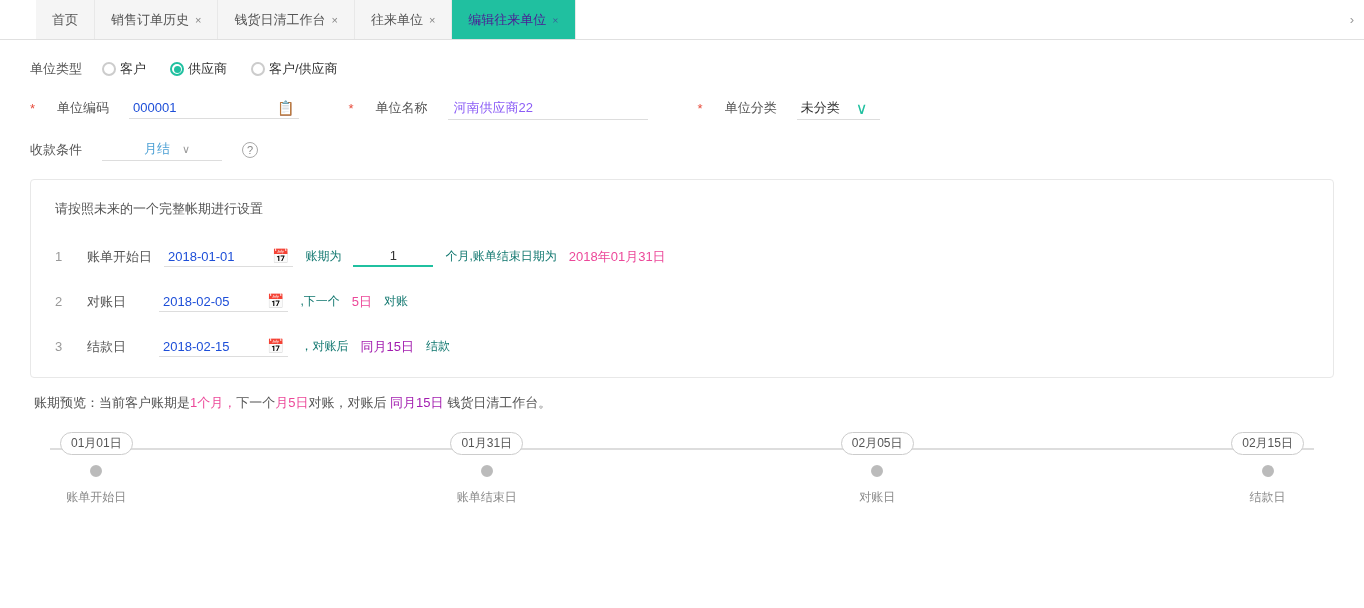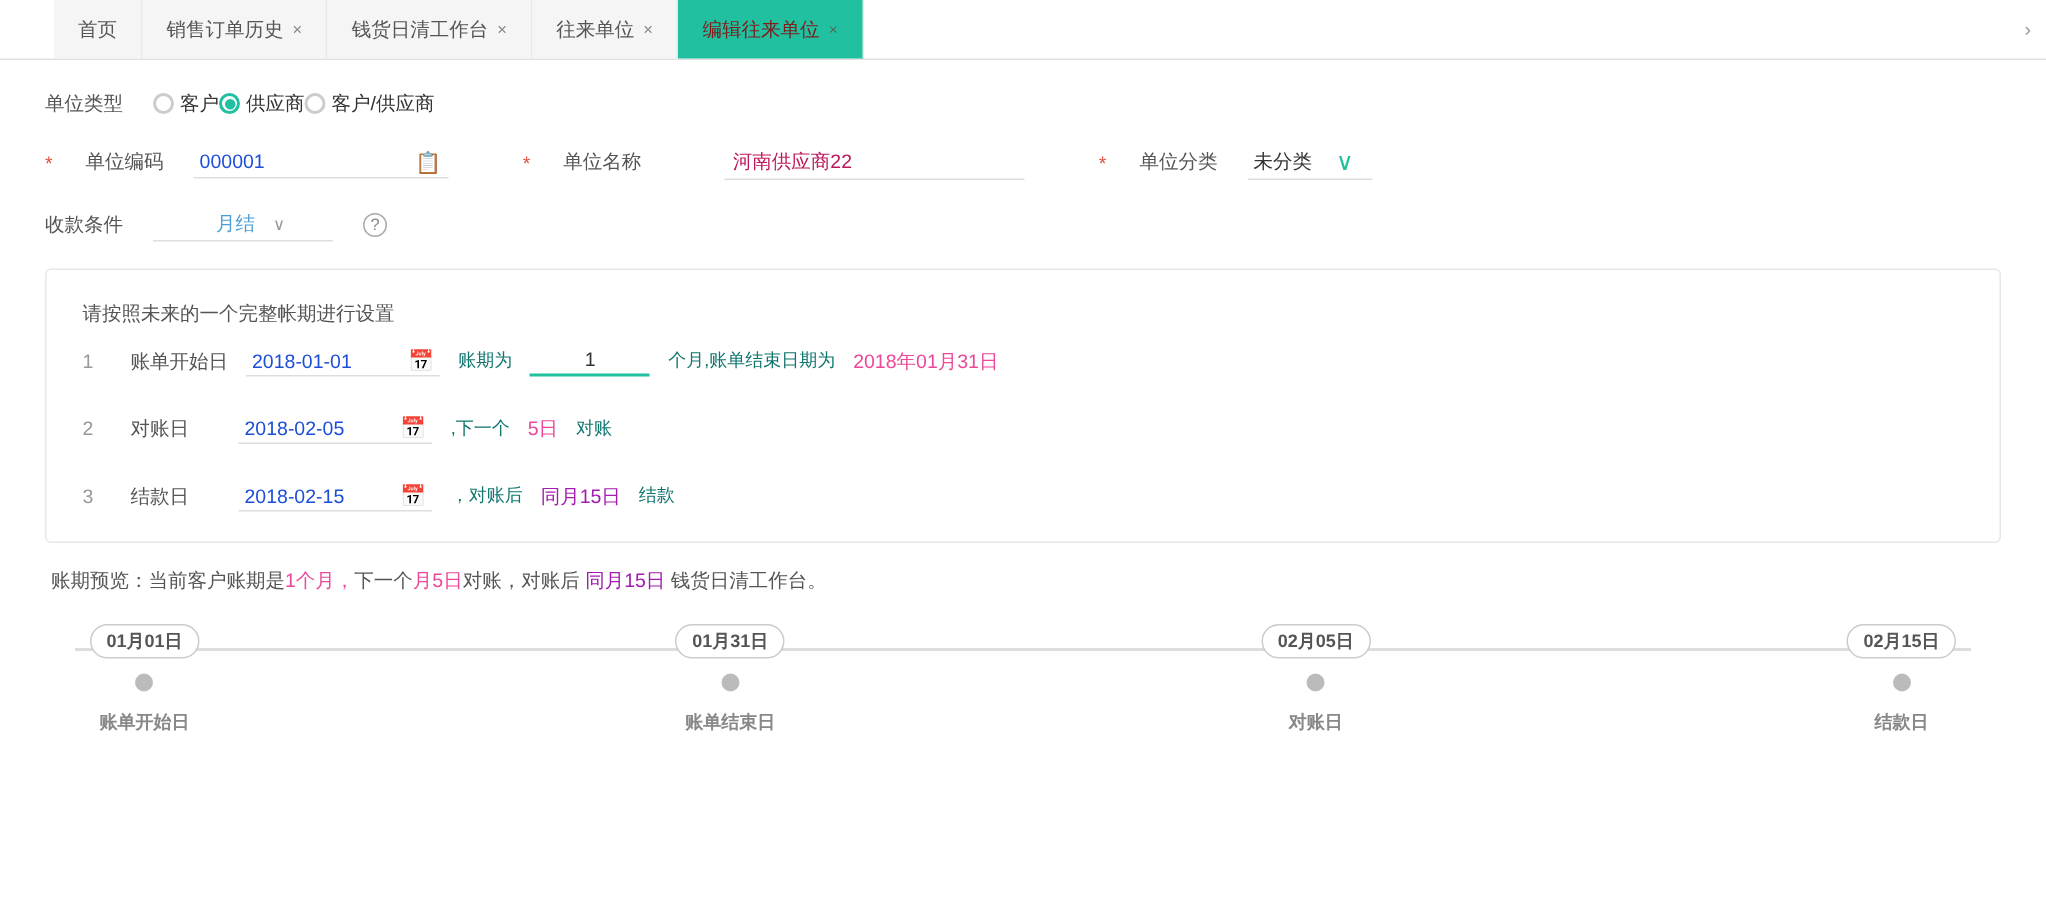--- a/index.html
+++ b/index.html
@@ -21,21 +21,21 @@
       cursor: pointer;
       font-size: 13px;
       color: #555;
       border-right: 1px solid #e8e8e8;
       gap: 6px;
       white-space: nowrap;
       background: #f5f5f5;
     }
     .tab.active {
       background: #20c0a0;
-      color: #7f1d1d;
+      color: #4c1d95;
       font-family: Liberation Serif, serif;
     }
     .tab .close-icon {
       font-size: 11px;
       opacity: 0.7;
     }
     .tab-more {
       margin-left: auto;
       display: flex;
       align-items: center;
@@ -63,21 +63,21 @@
       white-space: nowrap;
       font-size: 13px;
     }
     .required-star {
       color: #e74c3c;
       margin-right: 2px;
     }
     .radio-group {
       display: flex;
       align-items: center;
-      gap: 0;
+      gap: 24px;
     }
     .radio-item {
       display: flex;
       align-items: center;
       gap: 4px;
       cursor: pointer;
     }
     .radio-circle {
       width: 14px;
       height: 14px;
@@ -96,24 +96,23 @@
       height: 7px;
       border-radius: 50%;
       background: #20c0a0;
     }
     .text-input {
       border: none;
       border-bottom: 1px solid #ddd;
       padding: 4px 6px;
       font-size: 13px;
       outline: none;
-      color: #be185d;
+      color: #8b5cf6;
       background: transparent;
       width: 160px;
-      margin-left: 35px;
     }
     .input-with-icon {
       display: flex;
       align-items: center;
       border-bottom: 1px solid #ddd;
       padding: 2px 4px;
     }
     .input-with-icon input {
       border: none;
       outline: none;
@@ -156,21 +155,21 @@
     .period-card {
       border: 1px solid #e8e8e8;
       border-radius: 4px;
       padding: 20px 24px;
       margin-bottom: 16px;
       background: #fff;
     }
     .period-card-title {
       color: #555;
       font-size: 13px;
-      margin-bottom: 12px;
+      margin-bottom: 28px;
     }
     .period-row {
       display: flex;
       align-items: center;
       margin-bottom: 24px;
       gap: 12px;
     }
     .period-num {
       width: 20px;
       color: #999;
@@ -213,21 +212,20 @@
       height: 2px;
       background: #ddd;
       z-index: 0;
     }
     .timeline-points {
       display: flex;
       justify-content: space-between;
       width: 100%;
       position: relative;
       z-index: 1;
-      font-weight: bold;
     }
     .timeline-point {
       display: flex;
       flex-direction: column;
       align-items: center;
       gap: 8px;
     }
     .timeline-circle {
       width: 12px;
       height: 12px;

